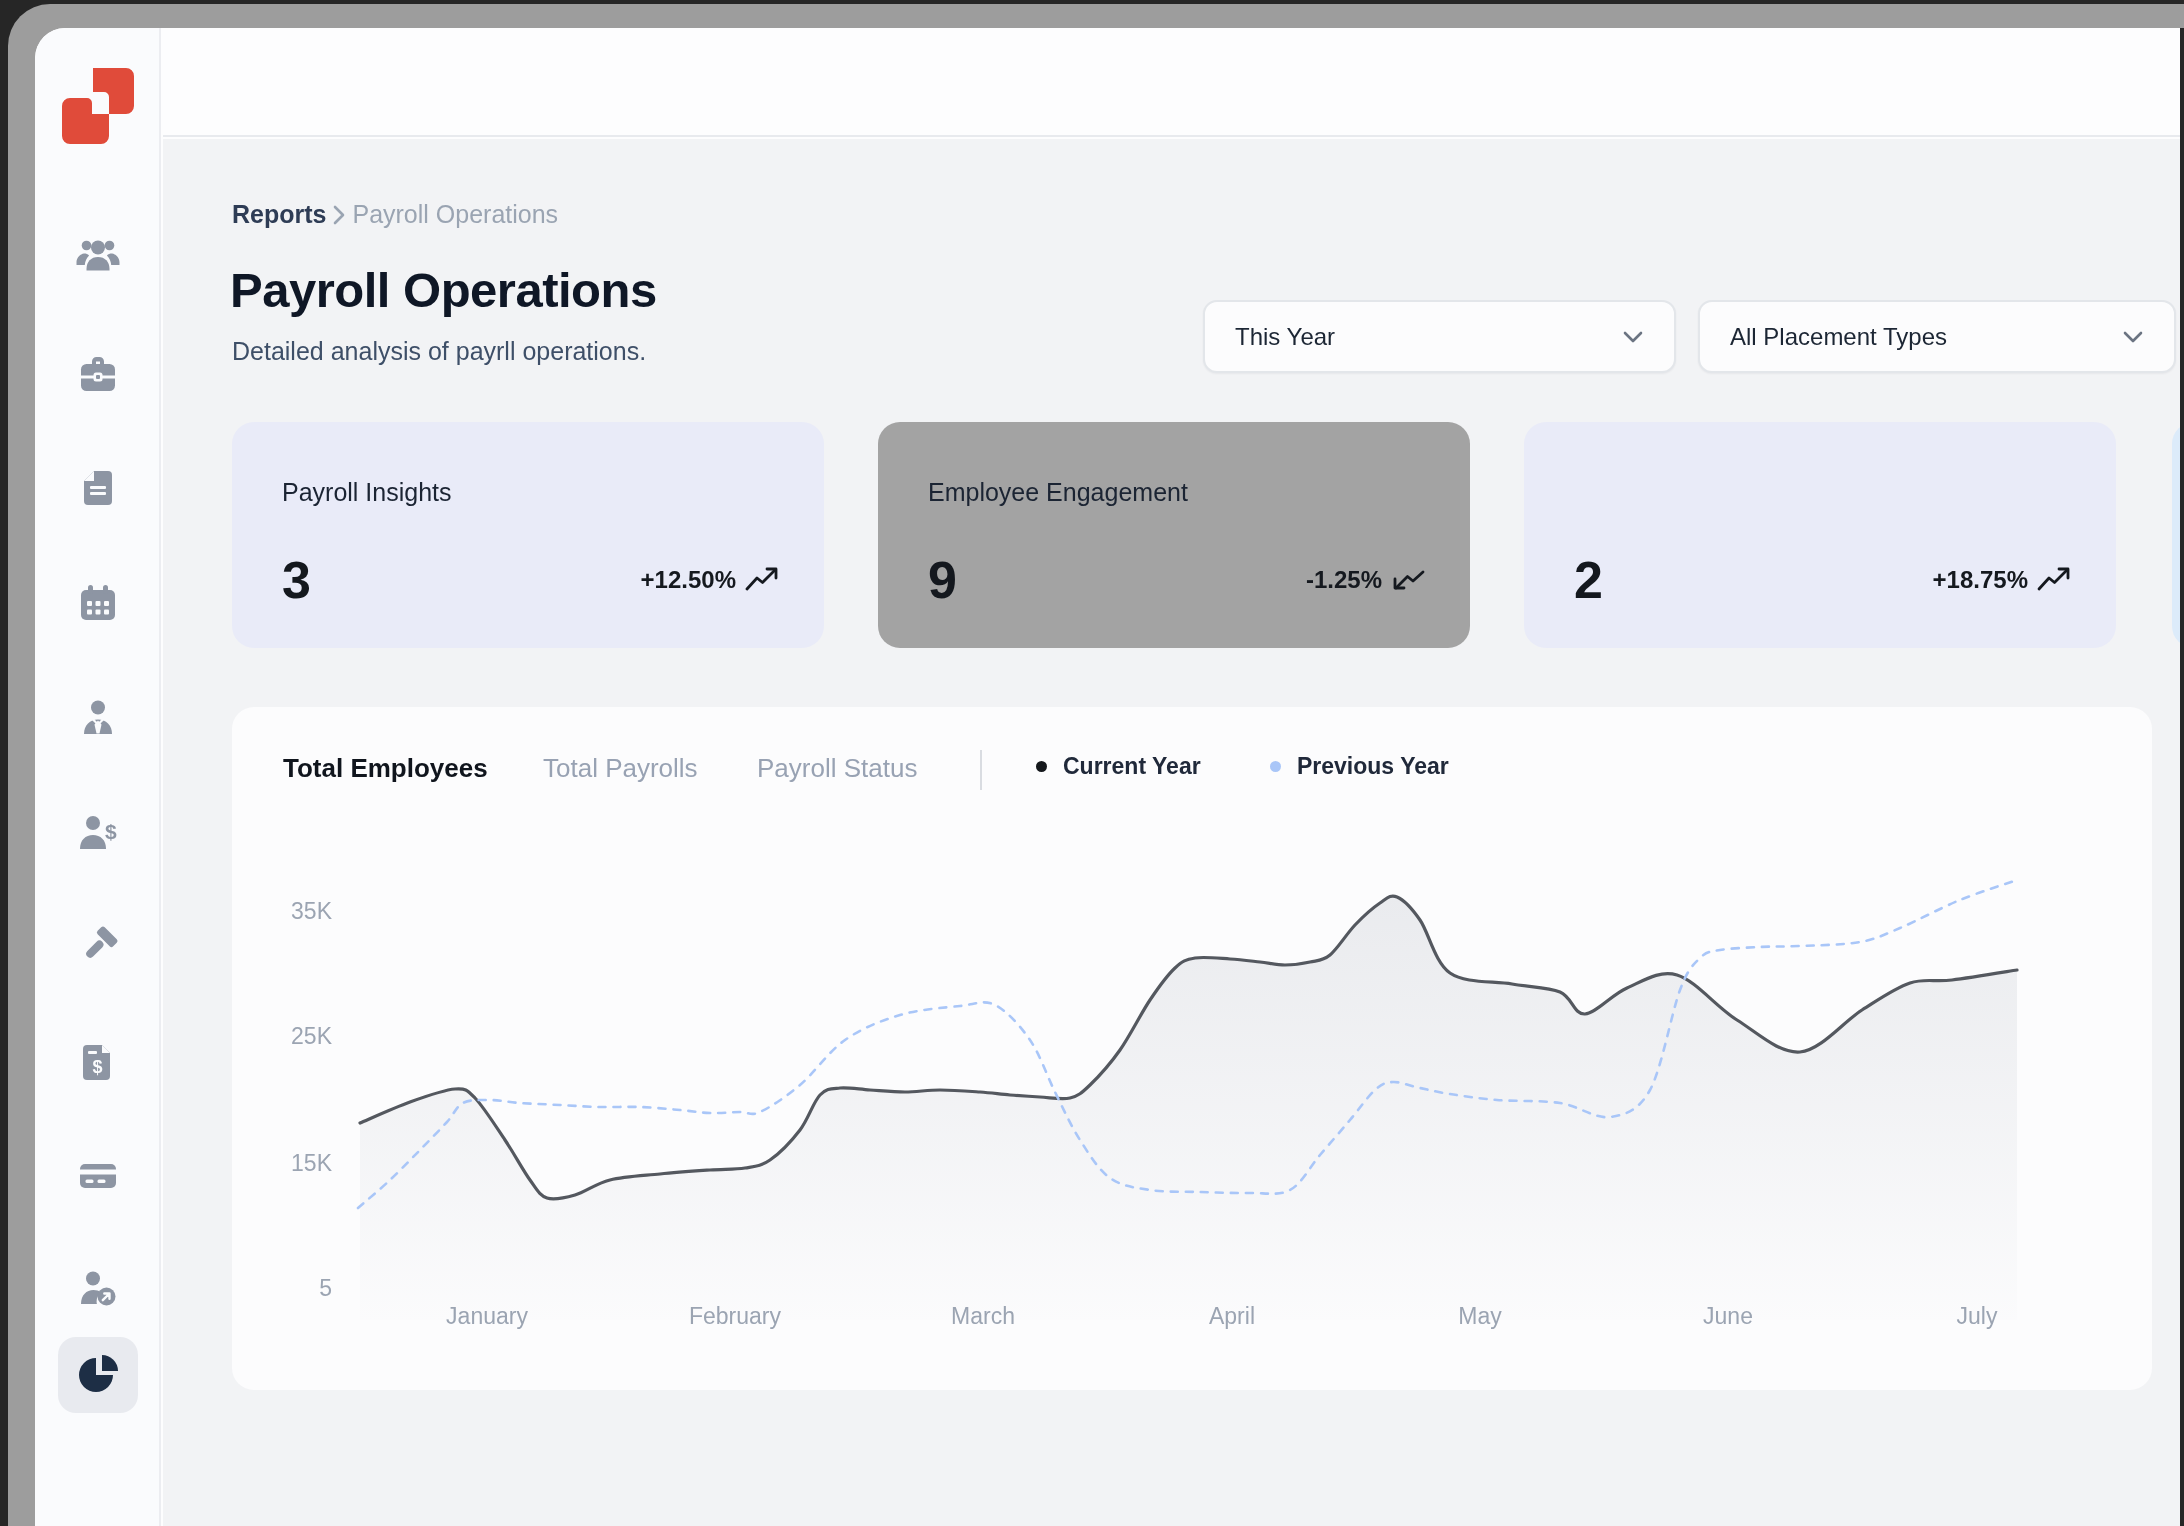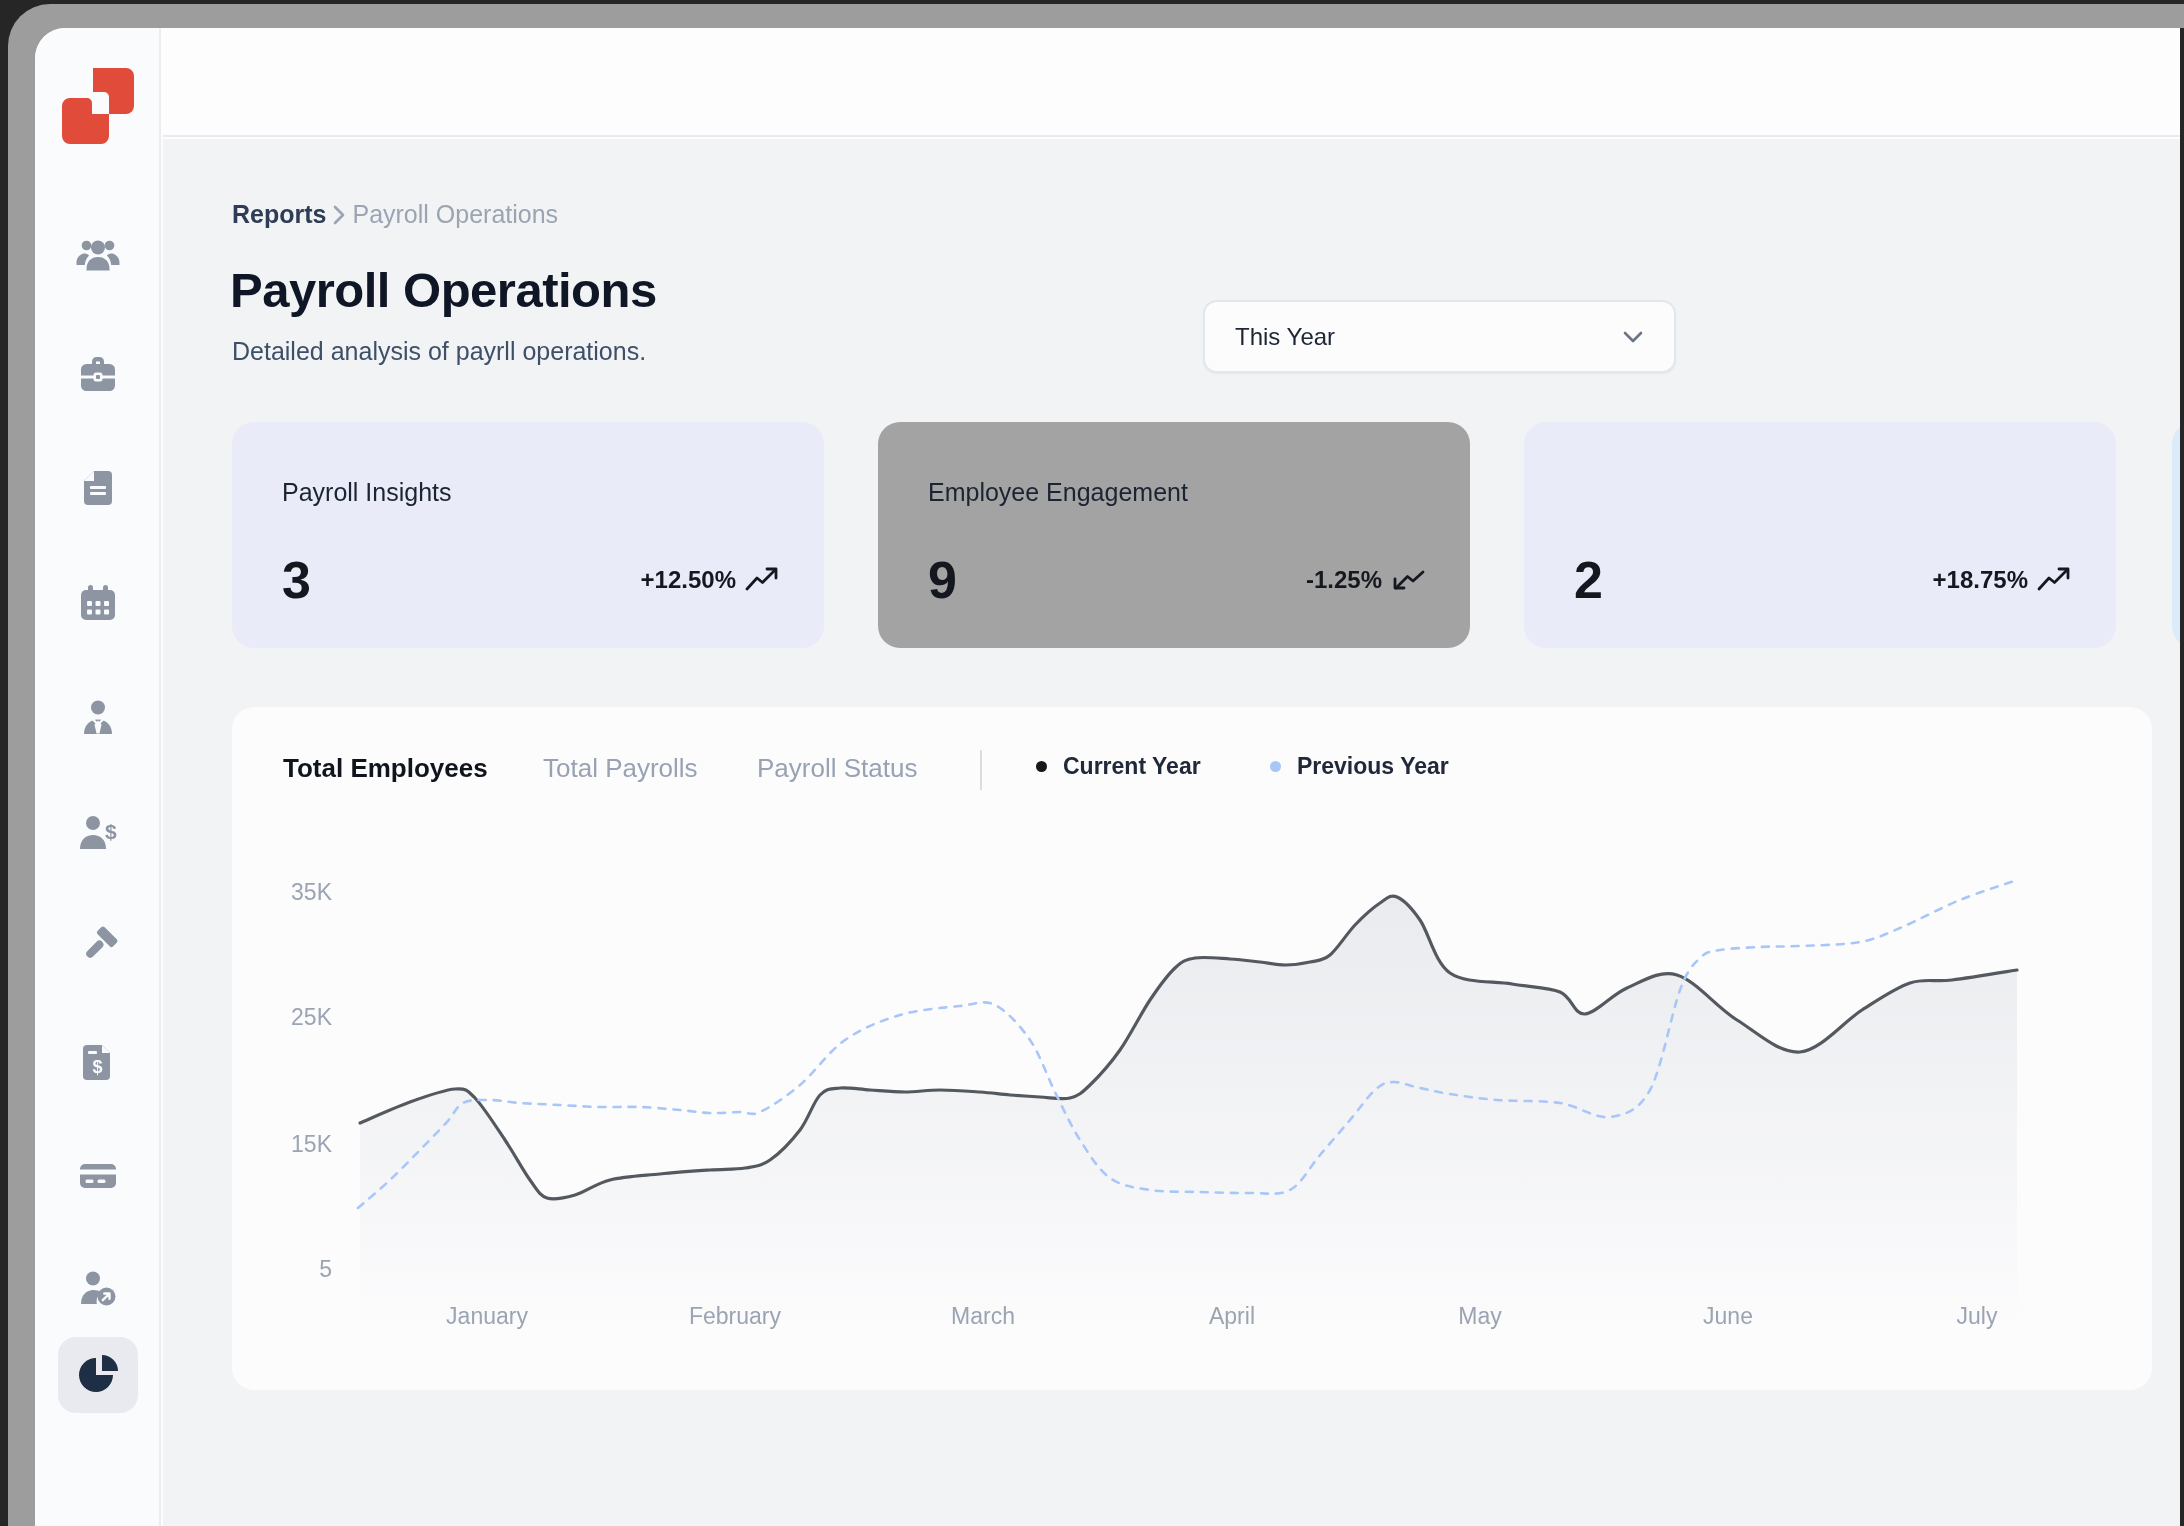--- a/index.html
+++ b/index.html
@@ -55,21 +55,21 @@
 
   .chart-card { position:absolute; left:232px; top:707px; width:1920px; height:683px;
     background:#fcfcfd; border-radius:22px; }
   .tab { position:absolute; top:753px; font-size:26px; cursor:pointer; color:#98a2b3; font-weight:500; }
   .tab.active { color:#10151d; font-weight:700; cursor:default; }
   .tab-divider { position:absolute; left:980px; top:750px; width:2px; height:40px; background:#d9dce1; }
   .legend-item { position:absolute; top:753px; display:flex; align-items:center; gap:16px; }
   .legend-dot { width:11px; height:11px; border-radius:50%; }
   .legend-label { font-size:23px; font-weight:600; color:#20293a; }
 
-  .y-tick { position:absolute; right:1852px; width:80px; text-align:right; font-size:23px; color:#9ba4b2; }
+  .y-tick { position:absolute; right:1852px; width:80px; text-align:right; font-size:23px; color:#9ba4b2;margin-top:19px; }
   .x-label { position:absolute; top:1303px; transform:translateX(-50%); font-size:23px; color:#9ba4b2; white-space:nowrap; }
 
   #plot { position:absolute; left:352px; top:860px; width:1760px; height:460px; }
 </style>
 </head>
 <body>
 
 <div id="stage">
   <div class="frame-border"></div>
 
@@ -202,20 +202,26 @@
       <path d="M4 4l8 8-8 8" stroke="#9aa4b2" stroke-width="2.6" fill="none" stroke-linecap="round" stroke-linejoin="round"></path>
     </svg>
     <span class="crumb-current">Payroll Operations</span>
   </div>
 
   <h1 class="page-title">Payroll Operations</h1>
   <p class="page-subtitle">Detailed analysis of payrll operations.</p>
 
   <div class="dropdown dd-period">
     <span class="dd-label">This Year</span>
+    <svg width="22" height="14" viewBox="0 0 22 14">
+      <path d="M3 3l8 8 8-8" stroke="#6b7482" stroke-width="2.6" fill="none" stroke-linecap="round" stroke-linejoin="round"></path>
+    </svg>
+  </div>
+  <div class="dropdown dd-placement">
+    <span class="dd-label">All Placement Types</span>
     <svg width="22" height="14" viewBox="0 0 22 14">
       <path d="M3 3l8 8 8-8" stroke="#6b7482" stroke-width="2.6" fill="none" stroke-linecap="round" stroke-linejoin="round"></path>
     </svg>
   </div>
 
   <div class="stat-card" style="left: 232px; background: rgb(233, 235, 248);">
     <div class="stat-title">Payroll Insights</div>
     <div class="stat-bottom">
       <div class="stat-value">3</div>
       <div class="stat-delta">

